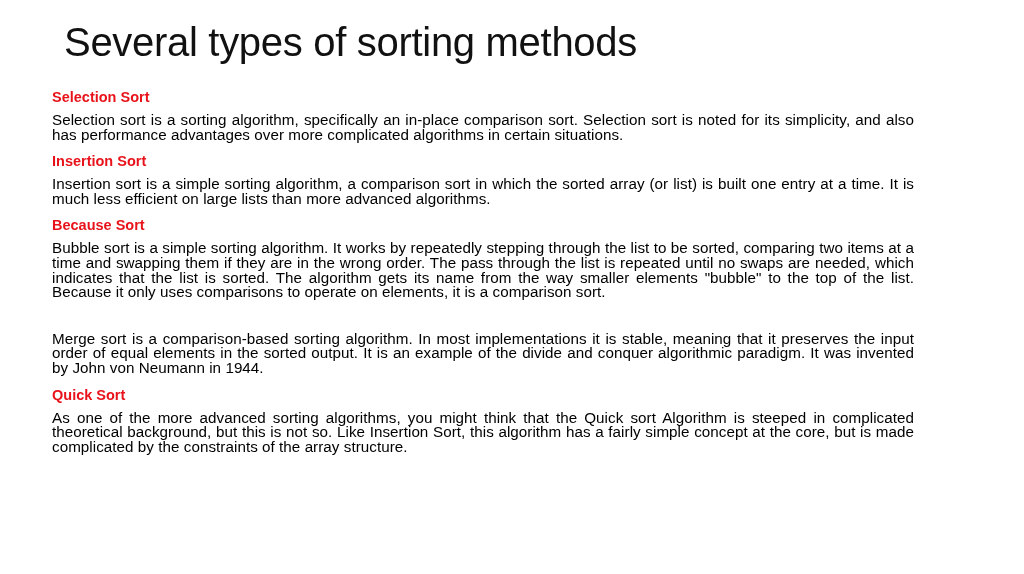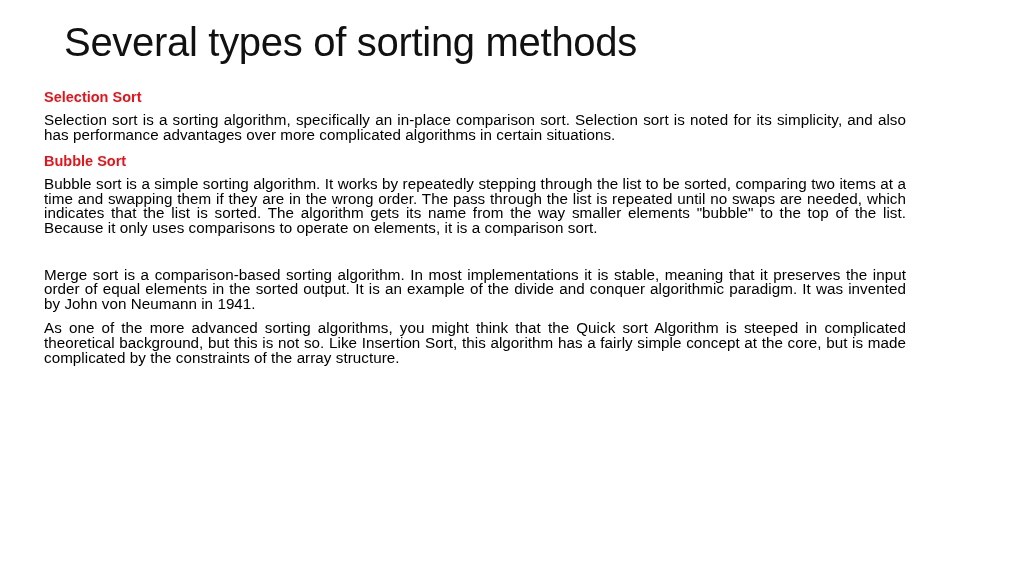--- a/index.html
+++ b/index.html
@@ -3,21 +3,21 @@
   <meta charset="utf-8">
   <style>
     html, body { margin: 0; padding: 0; background: #ffffff; }
     body { width: 1024px; height: 574px; position: relative; overflow: hidden; font-family: "Liberation Sans", sans-serif; color: #000; }
     .title {
       position: absolute; left: 64px; top: 20px;
       font-family: "Liberation Sans", sans-serif;
       font-size: 40px; font-weight: normal; color: #111; letter-spacing: -0.3px;
       white-space: nowrap;
     }
-    .content { position: absolute; left: 44px; top: 88px; width: 870px; }
+    .content { position: absolute; left: 52px; top: 88px; width: 870px; }
     .heading {
       color: #e8131a; font-weight: bold; font-size: 14.5px; line-height: 18px;
       margin: 0 0 7px 0;
     }
     .para {
       font-size: 15.2px; line-height: 14.6px; text-align: justify;
       margin: 0 8px 10px 0; letter-spacing: 0.05px;
     }
     .spacer { height: 22px; }
   </style>
@@ -25,23 +25,28 @@
 <body>
 
 <div class="title">Several types of sorting methods</div>
 
 <div class="content">
   <section>
     <div class="heading">Selection Sort</div>
     <p class="para">Selection sort is a sorting algorithm, specifically an in-place comparison sort. Selection sort is noted for its simplicity, and also has performance advantages over more complicated algorithms in certain situations.</p>
   </section>
   <section>
-    <div class="heading">Bubble Sort</div>
+    <div class="heading">Insertion Sort</div>
+    <p class="para">Insertion sort is a simple sorting algorithm, a comparison sort in which the sorted array (or list) is built one entry at a time. It is much less efficient on large lists than more advanced algorithms.</p>
+  </section>
+  <section>
+    <div class="heading">Because Sort</div>
     <p class="para">Bubble sort is a simple sorting algorithm. It works by repeatedly stepping through the list to be sorted, comparing two items at a time and swapping them if they are in the wrong order. The pass through the list is repeated until no swaps are needed, which indicates that the list is sorted. The algorithm gets its name from the way smaller elements "bubble" to the top of the list. Because it only uses comparisons to operate on elements, it is a comparison sort.</p>
   </section>
   <div class="spacer"></div>
   <section>
-    <p class="para">Merge sort is a comparison-based sorting algorithm. In most implementations it is stable, meaning that it preserves the input order of equal elements in the sorted output. It is an example of the divide and conquer algorithmic paradigm. It was invented by John von Neumann in 1941.</p>
+    <p class="para">Merge sort is a comparison-based sorting algorithm. In most implementations it is stable, meaning that it preserves the input order of equal elements in the sorted output. It is an example of the divide and conquer algorithmic paradigm. It was invented by John von Neumann in 1944.</p>
   </section>
   <section>
+    <div class="heading">Quick Sort</div>
     <p class="para">As one of the more advanced sorting algorithms, you might think that the Quick sort Algorithm is steeped in complicated theoretical background, but this is not so. Like Insertion Sort, this algorithm has a fairly simple concept at the core, but is made complicated by the constraints of the array structure.</p>
   </section>
 </div>
 
 </body></html>

